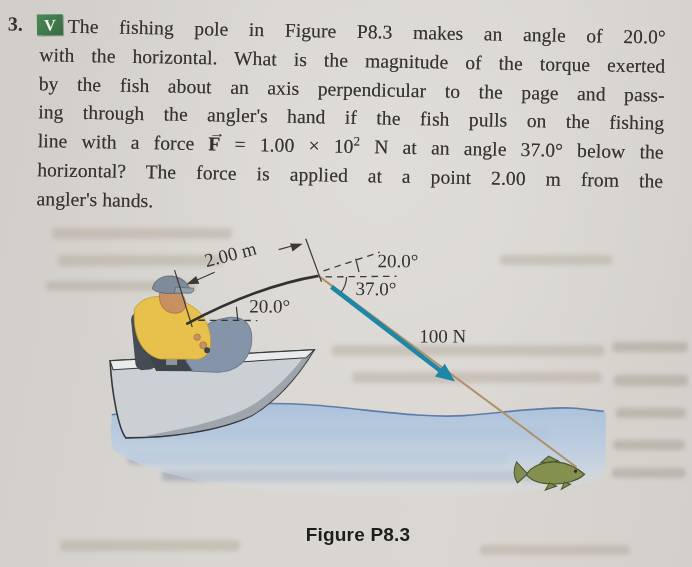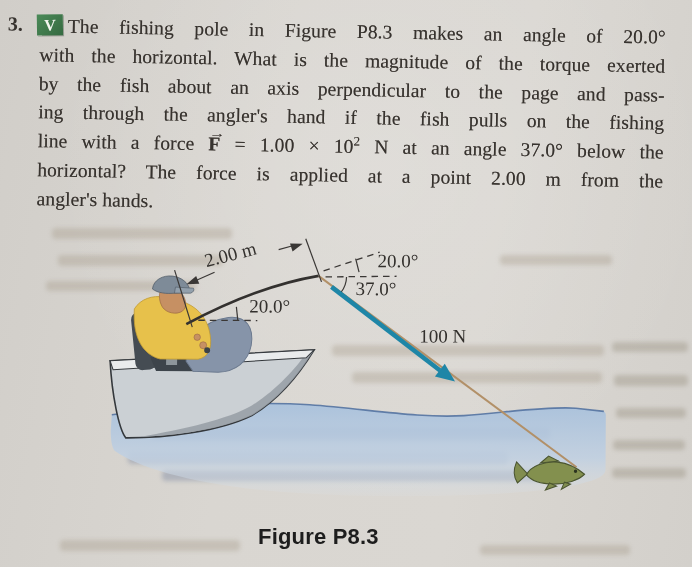--- a/index.html
+++ b/index.html
@@ -29,22 +29,22 @@
     text-align:justify;text-align-last:justify;overflow:visible;}
   .pline.first{padding-left:28px;}
   .pline.last{text-align:left;text-align-last:left;}
   .vec{position:relative;font-weight:bold;display:inline-block;}
   .vec-arrow{position:absolute;left:0px;top:-11px;font-size:12px;font-weight:normal;
     transform:scaleX(1.35);transform-origin:left center;letter-spacing:-1px;}
   sup.exp{font-size:13px;line-height:0;}
 
   .figure-svg{position:absolute;left:0;top:225px;width:692px;height:310px;
     transform:rotate(0.3deg);}
-  .caption{position:absolute;left:258px;top:524px;width:200px;text-align:left;
-    font-family:"Liberation Sans", sans-serif;font-weight:bold;font-size:22px;
+  .caption{position:absolute;left:258px;top:524px;width:200px;text-align:center;
+    font-family:"Liberation Sans", sans-serif;font-weight:bold;font-size:19px;
     color:#1d1d1d;letter-spacing:0.2px;}
 </style>
 </head>
 <body>
 
 <div class="ghost water" style="left:150px;top:428px;width:400px;height:12px;"></div>
 <div class="ghost water" style="left:128px;top:452px;width:380px;height:12px;"></div>
 <div class="ghost water" style="left:162px;top:470px;width:395px;height:11px;"></div>
 
 <div class="ghost paper" style="left:52px;top:228px;width:180px;height:11px;"></div>

